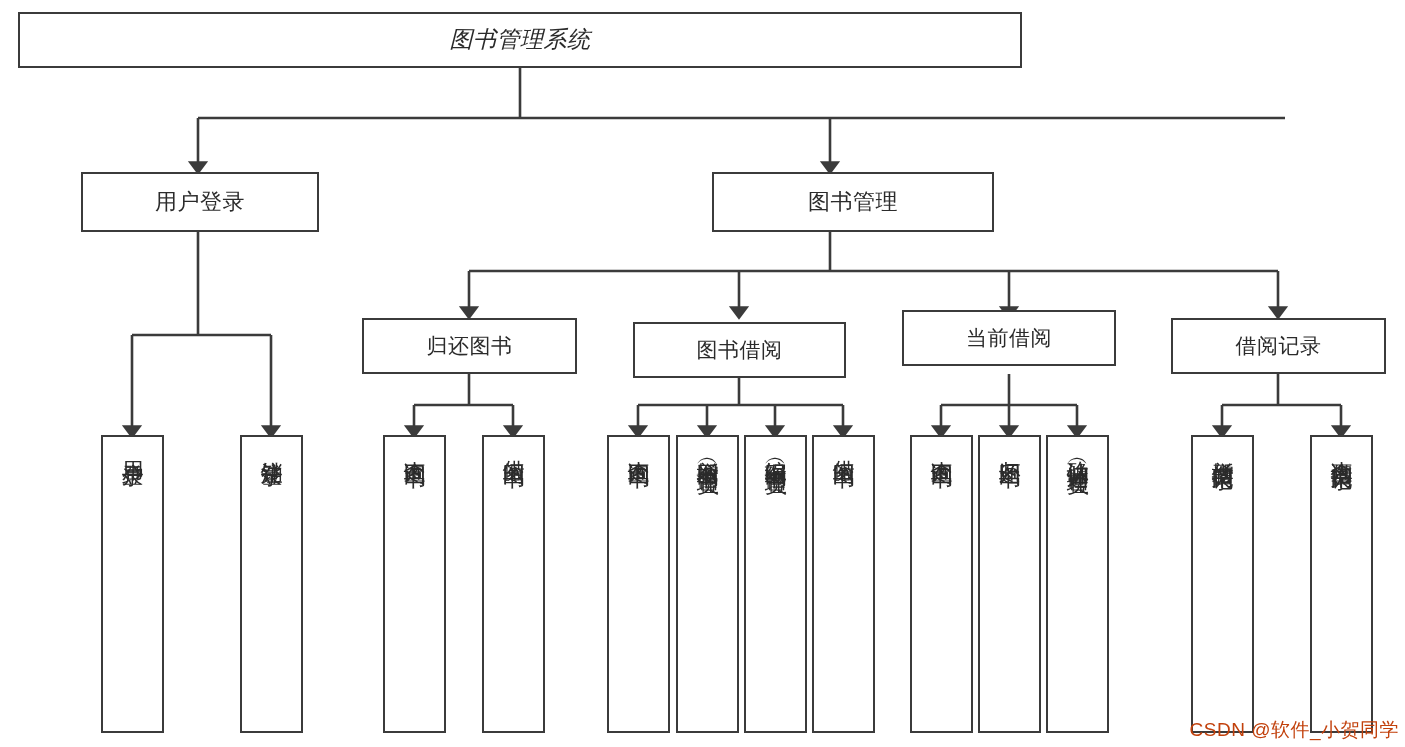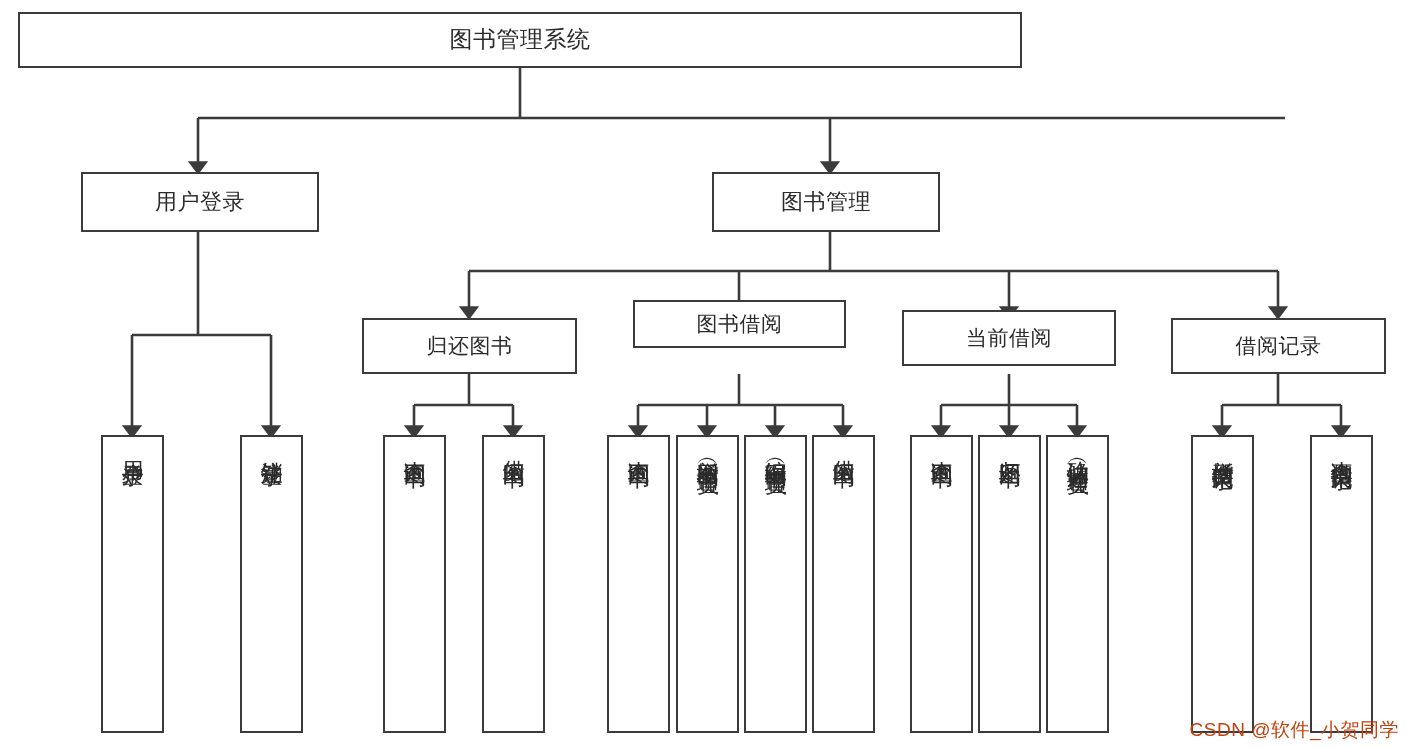--- a/index.html
+++ b/index.html
@@ -34,21 +34,21 @@
     align-items: center;
     justify-content: center;
     color: #2b2b2b;
   }
   .node .label {
     display: block;
     text-align: center;
     line-height: 1.18;
     letter-spacing: 0.5px;
   }
-  .node.root .label { font-size: 23px; }
+  .node.root .label { font-size: 23px; font-style: italic; }
   .node.l1 .label { font-size: 22px; }
   .node.l2 .label { font-size: 21px; }
   .node.leaf {
     align-items: flex-start;
     padding-top: 6px;
   }
   .node.leaf .label {
     writing-mode: vertical-rl;
     text-orientation: upright;
     font-size: 22px;
@@ -147,28 +147,28 @@
     </g>
   </svg>
 
   <div class="node root" style="left:18px; top:12px; width:1004px; height:56px;">
     <span class="label">图书管理系统</span>
   </div>
 
   <div class="node l1" style="left:81px; top:172px; width:238px; height:60px;">
     <span class="label">用户登录</span>
   </div>
-  <div class="node l1" style="left:712px; top:172px; width:228px; height:60px;">
+  <div class="node l1" style="left:712px; top:172px; width:282px; height:60px;">
     <span class="label">图书管理</span>
   </div>
 
   <div class="node l2" style="left:362px; top:318px; width:215px; height:56px;">
     <span class="label">归还图书</span>
   </div>
-  <div class="node l2" style="left:633px; top:300px; width:213px; height:48px;">
+  <div class="node l2" style="left:633px; top:322px; width:213px; height:56px;">
     <span class="label">图书借阅</span>
   </div>
   <div class="node l2" style="left:902px; top:310px; width:214px; height:56px;">
     <span class="label">当前借阅</span>
   </div>
   <div class="node l2" style="left:1171px; top:318px; width:215px; height:56px;">
     <span class="label">借阅记录</span>
   </div>
 
   <div class="node leaf" style="left:101px; top:435px; width:63px; height:298px;">

